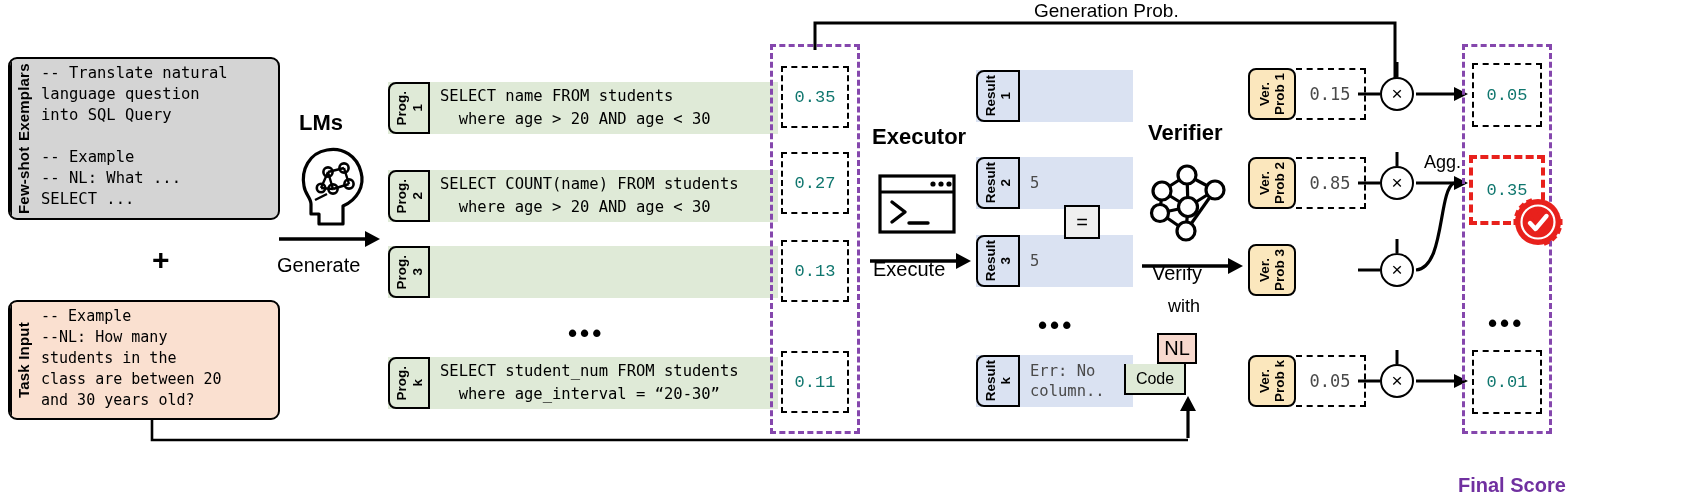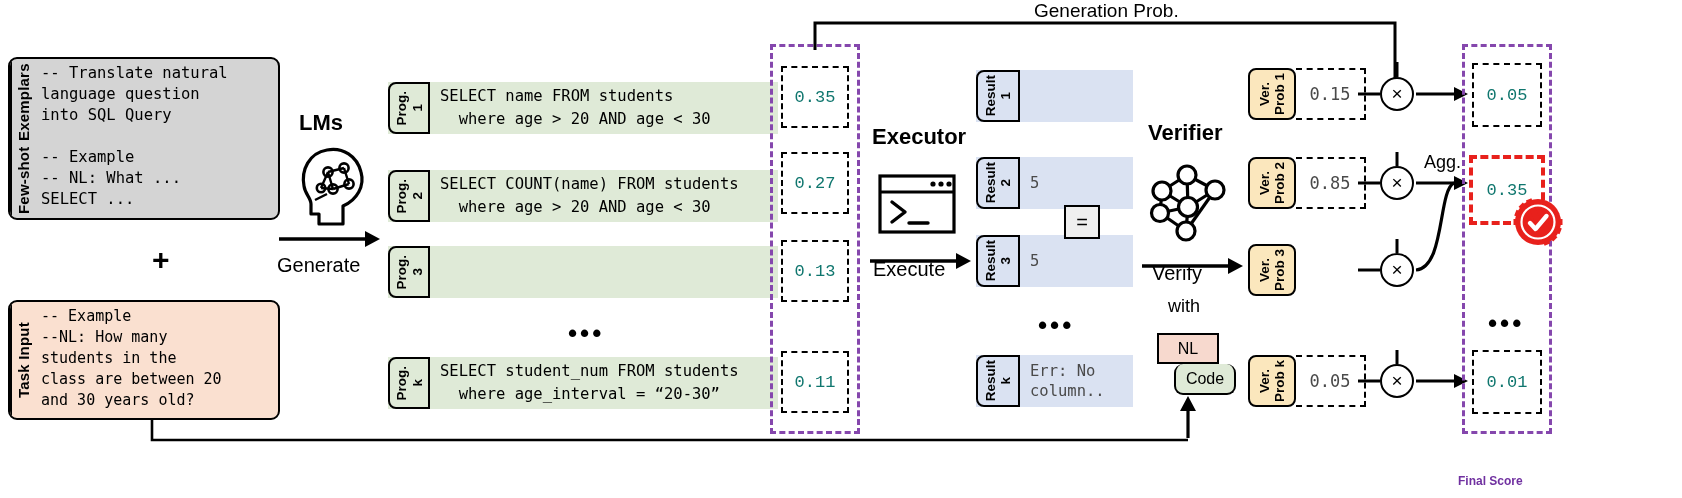--- a/index.html
+++ b/index.html
@@ -54,30 +54,30 @@
   .dbox{border:2.5px dashed #000;background:#fff;
         display:flex;align-items:center;justify-content:center;
         font-family:Liberation Mono, monospace;font-size:17px;color:#0f766e;}
   .dbox.red{border-color:#e8211c;border-width:4px;}
 
   .purple-frame{border:3px dashed #8547ad;}
 
   .bigtxt{font-weight:bold;font-size:22px;}
   .midtxt{font-size:20px;}
   .dots{font-weight:bold;font-size:26px;letter-spacing:3px;line-height:1;}
-  .finalscore{color:#7030a0;font-weight:bold;font-size:12px;}
+  .finalscore{color:#7030a0;font-weight:bold;font-size:20px;}
 
   .opc{width:34px;height:34px;border-radius:50%;border:2.5px solid #000;background:#fff;
        display:flex;align-items:center;justify-content:center;font-size:19px;}
 
   .eqbox{width:36px;height:34px;border:2.5px solid #000;background:#efefef;
          display:flex;align-items:center;justify-content:center;font-size:20px;}
 
-  .nlbox{width:62px;height:31px;border:2px solid #000;background:#f7d9ce;
-         display:flex;align-items:center;justify-content:center;font-size:16px;}
+  .nlbox{width:40px;height:31px;border:2px solid #000;background:#f7d9ce;
+         display:flex;align-items:center;justify-content:center;font-size:20px;}
   .codebox{width:62px;height:31px;border:2px solid #000;border-top:none;background:#dfead7;
          display:flex;align-items:center;justify-content:center;font-size:16px;}
 
   svg{display:block;overflow:visible;}
 </style>
 </head>
 <body>
 
 <div class="abs card gray" style="left:8px;top:57px;width:272px;height:163px;">
   <div class="tab">
@@ -274,21 +274,21 @@
 </div>
 <div class="abs" style="left:1140px;top:255px;">
   <svg width="105" height="22" viewBox="0 0 105 22">
     <line x1="2" y1="11" x2="88" y2="11" stroke="#000" stroke-width="3.4"></line>
     <polygon points="88,3 103,11 88,19" fill="#000"></polygon>
   </svg>
 </div>
 <div class="abs midtxt" style="left:1152px;top:262px;">Verify</div>
 <div class="abs" style="left:1168px;top:296px;font-size:18px;">with</div>
 <div class="abs nlbox" style="left:1157px;top:333px;">NL</div>
-<div class="abs codebox" style="left:1174px;top:364px;border-radius:9px;">Code</div>
+<div class="abs codebox" style="left:1124px;top:364px;">Code</div>
 
 <div class="abs" style="left:1170px;top:395px;">
   <svg width="40" height="45" viewBox="0 0 40 45">
     <line x1="18" y1="43" x2="18" y2="14" stroke="#000" stroke-width="3.2"></line>
     <polygon points="10,16 18,1 26,16" fill="#000"></polygon>
   </svg>
 </div>
 
 <div class="abs vrow" style="left:1248px;top:68px;">
   <div class="vtab">

